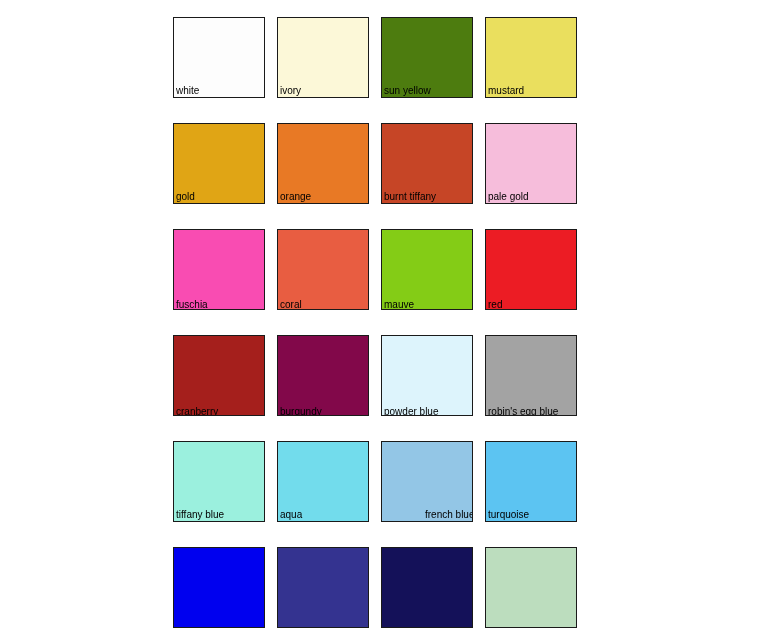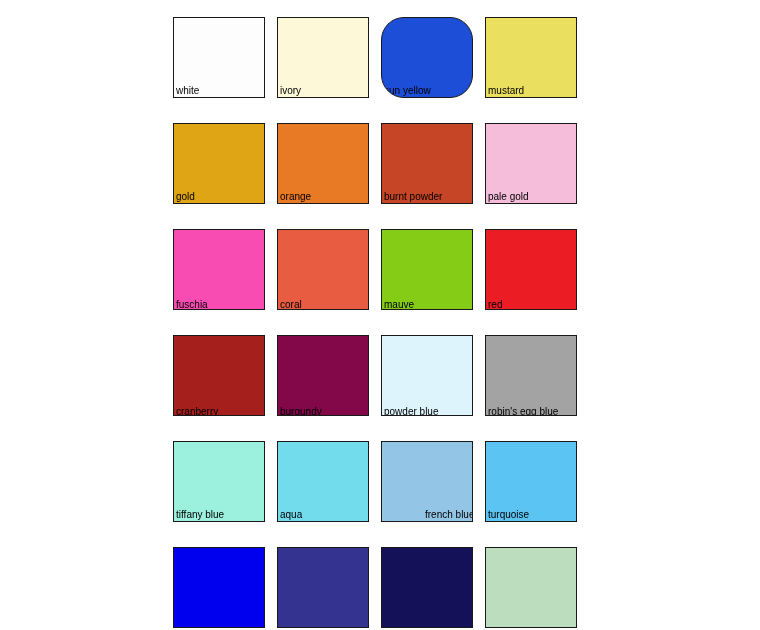--- a/index.html
+++ b/index.html
@@ -61,36 +61,36 @@
 <body style="background: rgb(255, 255, 255);">
 
 <div id="swatch-sheet">
     <div class="swatch-row">
       <div class="swatch" style="background: rgb(253, 253, 253); border-color: rgb(26, 26, 26);">
         <span class="swatch-label" style="color: rgb(0, 0, 0);">white</span>
       </div>
       <div class="swatch" style="background: rgb(252, 248, 216); border-color: rgb(26, 26, 26);">
         <span class="swatch-label" style="color: rgb(0, 0, 0);">ivory</span>
       </div>
-      <div class="swatch" style="background: #1d4ed8; border-color: rgb(26, 26, 26); border-radius: 23px;">
+      <div class="swatch" style="background: #4d7c0f; border-color: rgb(26, 26, 26);">
         <span class="swatch-label" style="color: rgb(0, 0, 0);">sun yellow</span>
       </div>
       <div class="swatch" style="background: rgb(234, 223, 94); border-color: rgb(26, 26, 26);">
         <span class="swatch-label" style="color: rgb(0, 0, 0);">mustard</span>
       </div>
     </div>
     <div class="swatch-row">
       <div class="swatch" style="background: rgb(224, 165, 21); border-color: rgb(26, 26, 26);">
         <span class="swatch-label" style="color: rgb(0, 0, 0);">gold</span>
       </div>
       <div class="swatch" style="background: rgb(232, 121, 37); border-color: rgb(26, 26, 26);">
         <span class="swatch-label" style="color: rgb(0, 0, 0);">orange</span>
       </div>
       <div class="swatch" style="background: rgb(198, 69, 38); border-color: rgb(26, 26, 26);">
-        <span class="swatch-label" style="color: rgb(0, 0, 0);">burnt powder</span>
+        <span class="swatch-label" style="color: rgb(0, 0, 0);">burnt tiffany</span>
       </div>
       <div class="swatch" style="background: rgb(246, 189, 219); border-color: rgb(26, 26, 26);">
         <span class="swatch-label" style="color: rgb(0, 0, 0);">pale gold</span>
       </div>
     </div>
     <div class="swatch-row low-labels">
       <div class="swatch" style="background: rgb(249, 76, 178); border-color: rgb(26, 26, 26);">
         <span class="swatch-label" style="color: rgb(0, 0, 0);">fuschia</span>
       </div>
       <div class="swatch" style="background: rgb(232, 93, 65); border-color: rgb(26, 26, 26);">

